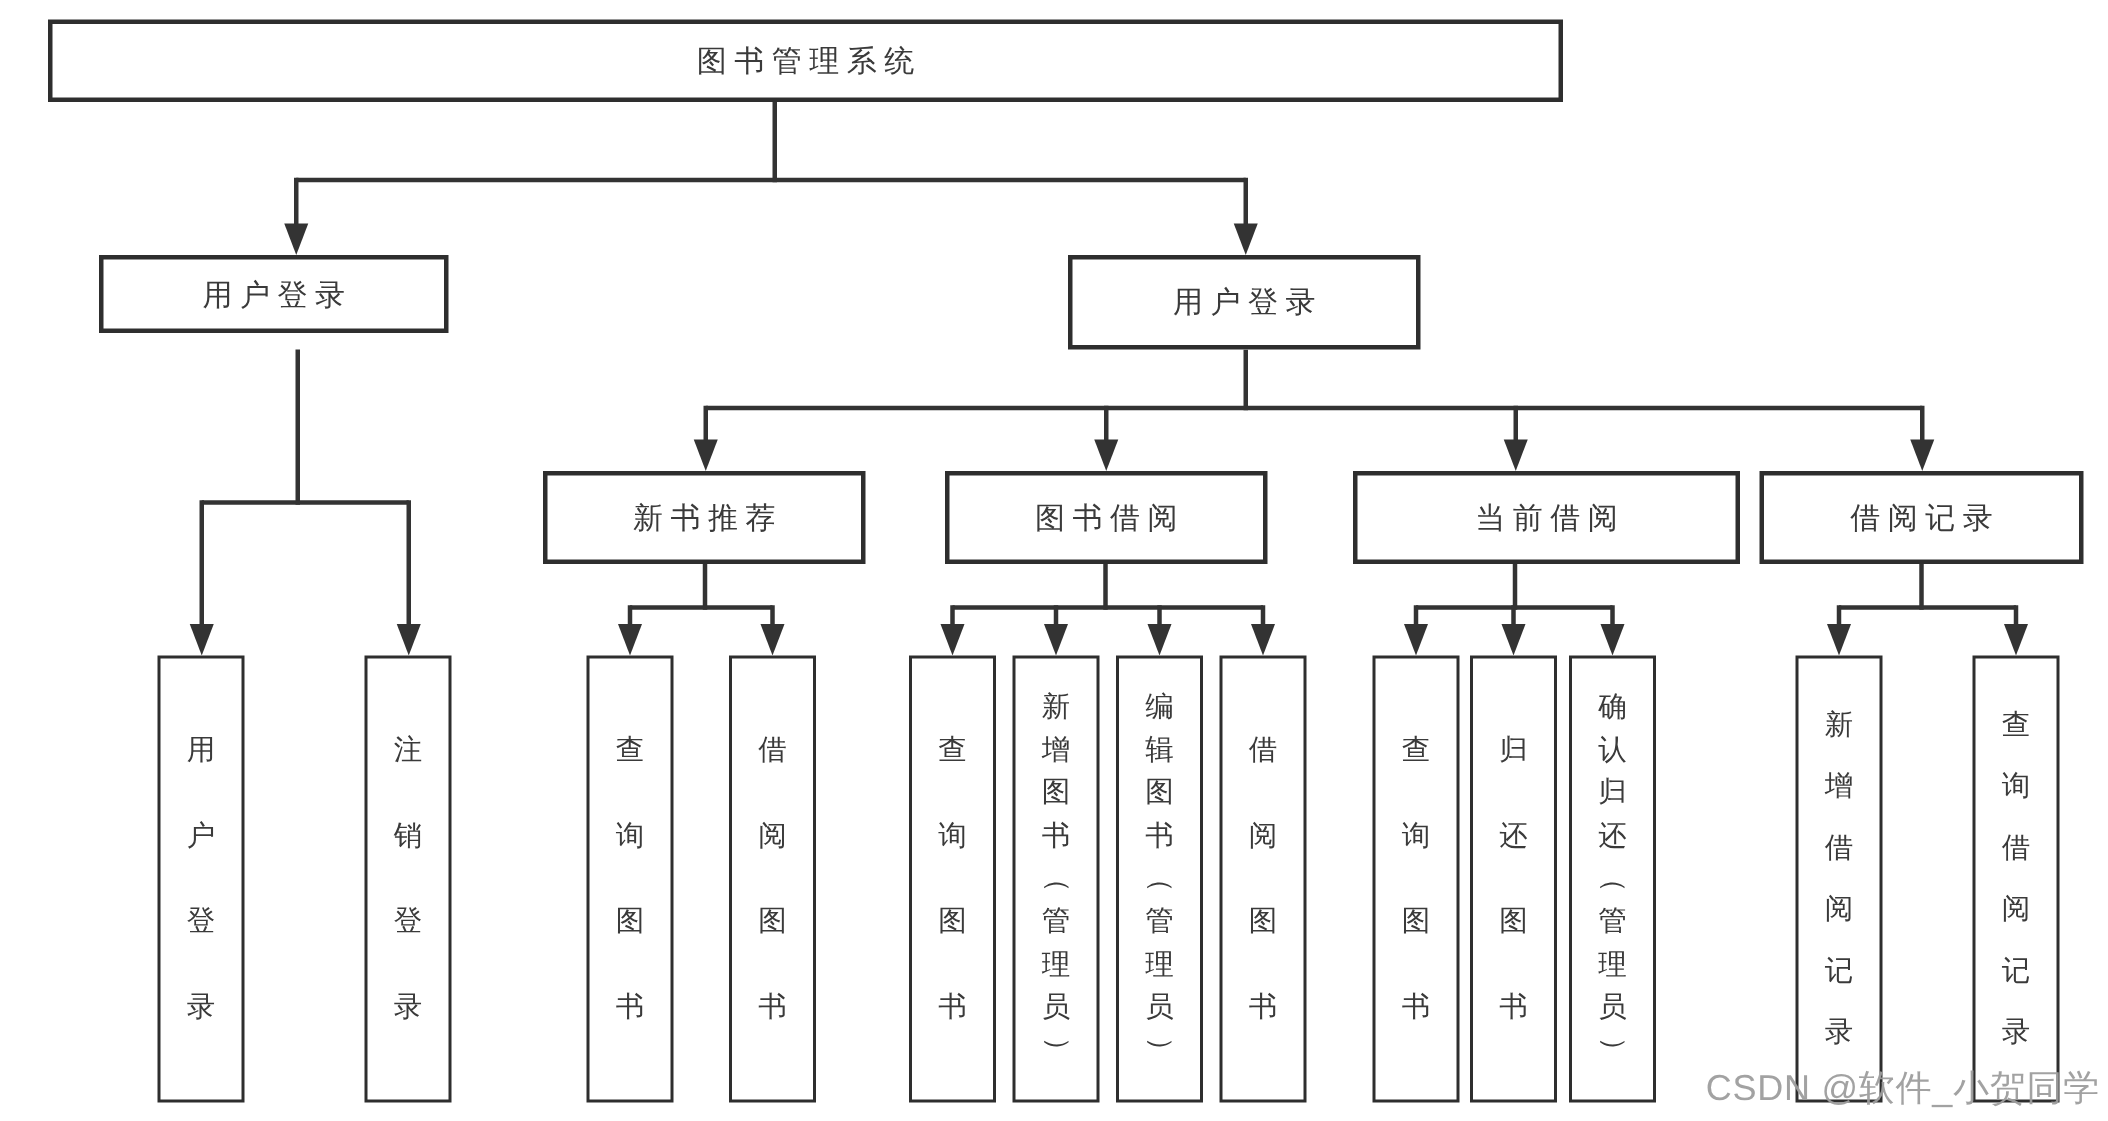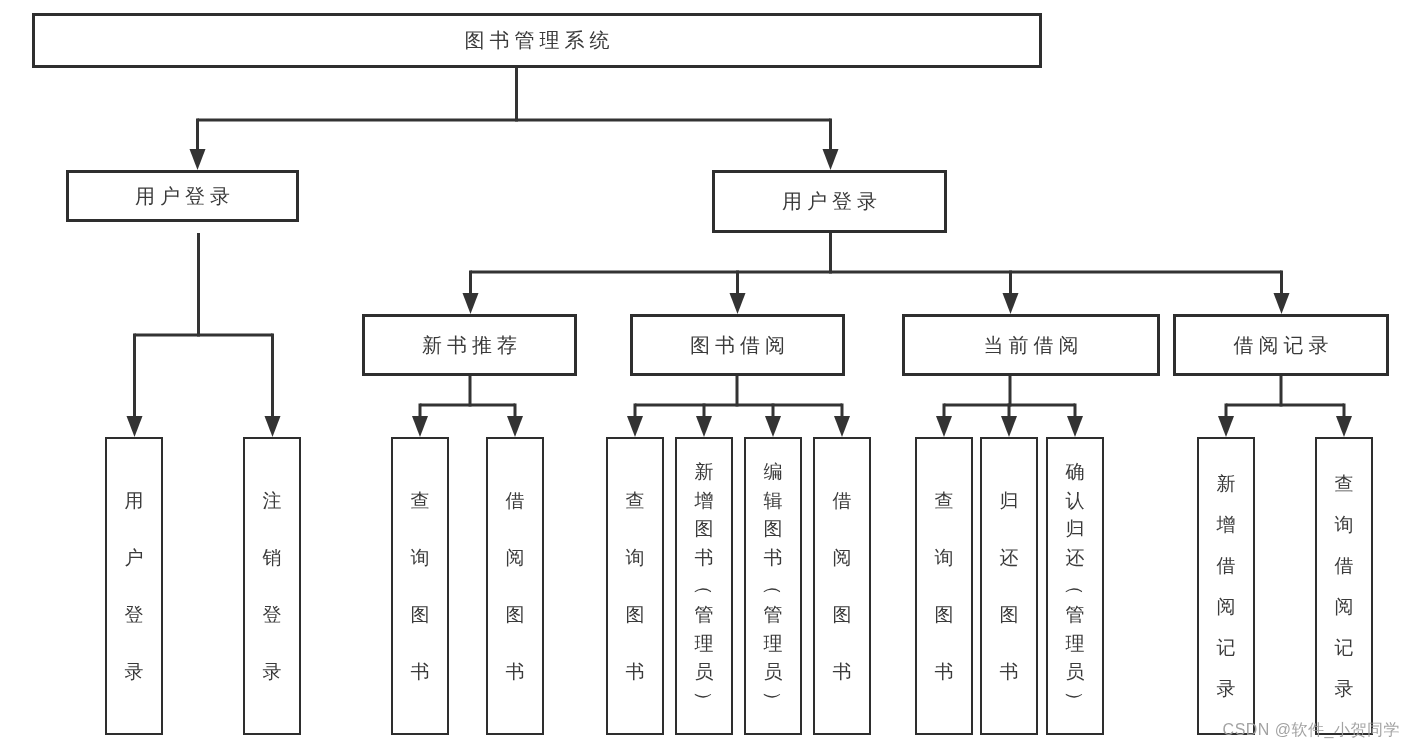--- a/index.html
+++ b/index.html
@@ -79,21 +79,21 @@
   .lf-8  { left: 813px; }
   .lf-9  { left: 915px; }
   .lf-10 { left: 980px; }
   .lf-11 { left: 1046px; }
   .lf-12 { left: 1197px; }
   .lf-13 { left: 1315px; }
   .watermark {
     position: absolute;
     right: 5px;
     bottom: 6px;
-    font-size: 16px;
+    font-size: 24px;
     letter-spacing: 0.5px;
     color: var(--watermark);
     opacity: 0.95;
     z-index: 5;
     white-space: nowrap;
   }
 </style>
 </head>
 <body>
 

